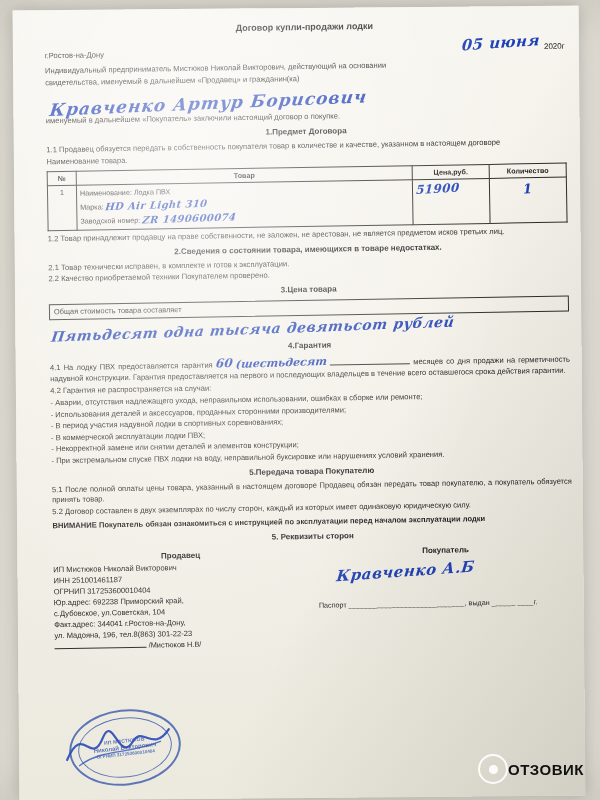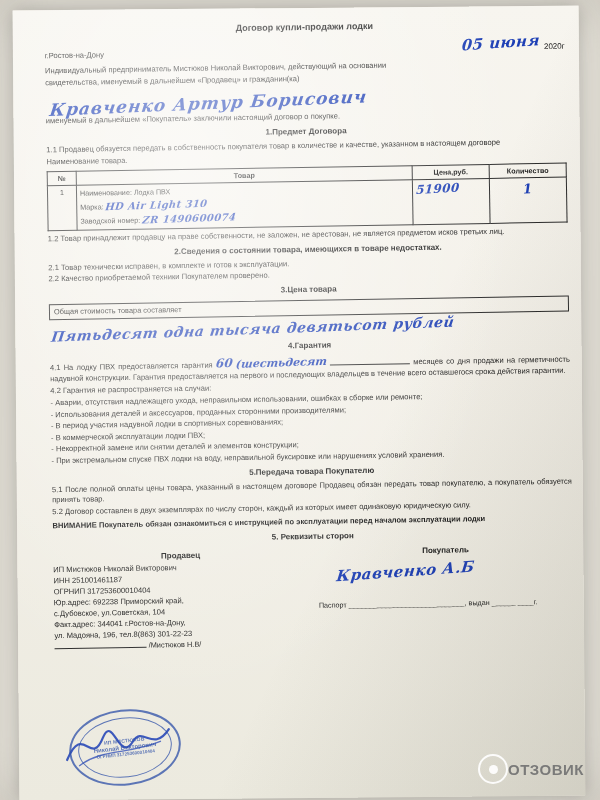--- a/index.html
+++ b/index.html
@@ -120,21 +120,21 @@
   .stamp .s1{font-size:5px;letter-spacing:.2px;}
   .stamp .s2{font-size:6px;}
   .stamp .s3{font-size:4.6px;}
   .scribble{
     position:absolute;left:38px;top:698px;width:140px;height:70px;
     pointer-events:none;
   }
   
   .wm{
     position:absolute;right:16px;bottom:16px;display:flex;align-items:center;gap:0;
-    color:#737373;opacity:.92;
+    color:#000000;opacity:.92;
   }
   .wm-ring{
     width:26px;height:26px;border-radius:50%;border:2.5px solid #fff;
     display:flex;align-items:center;justify-content:center;
   }
   .wm-ring i{display:block;width:9px;height:9px;border-radius:50%;background:#fff;}
   .wm-text{font-size:15px;font-weight:bold;letter-spacing:.5px;}
 </style>
 </head>
 <body>

